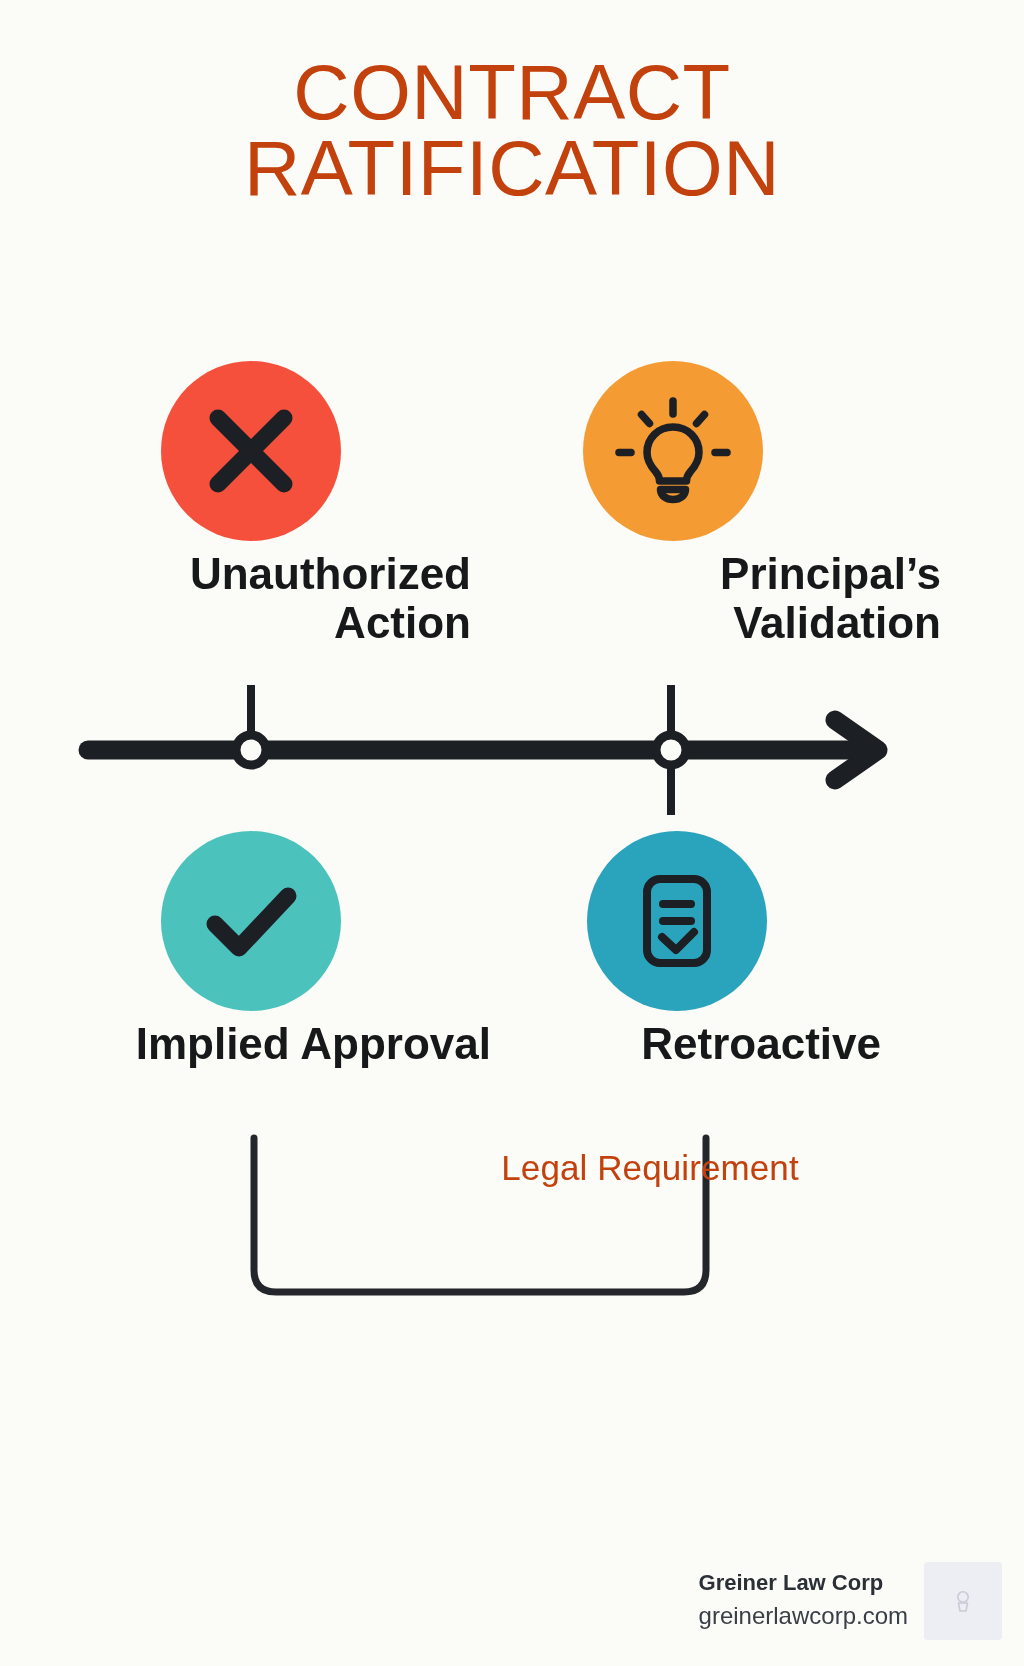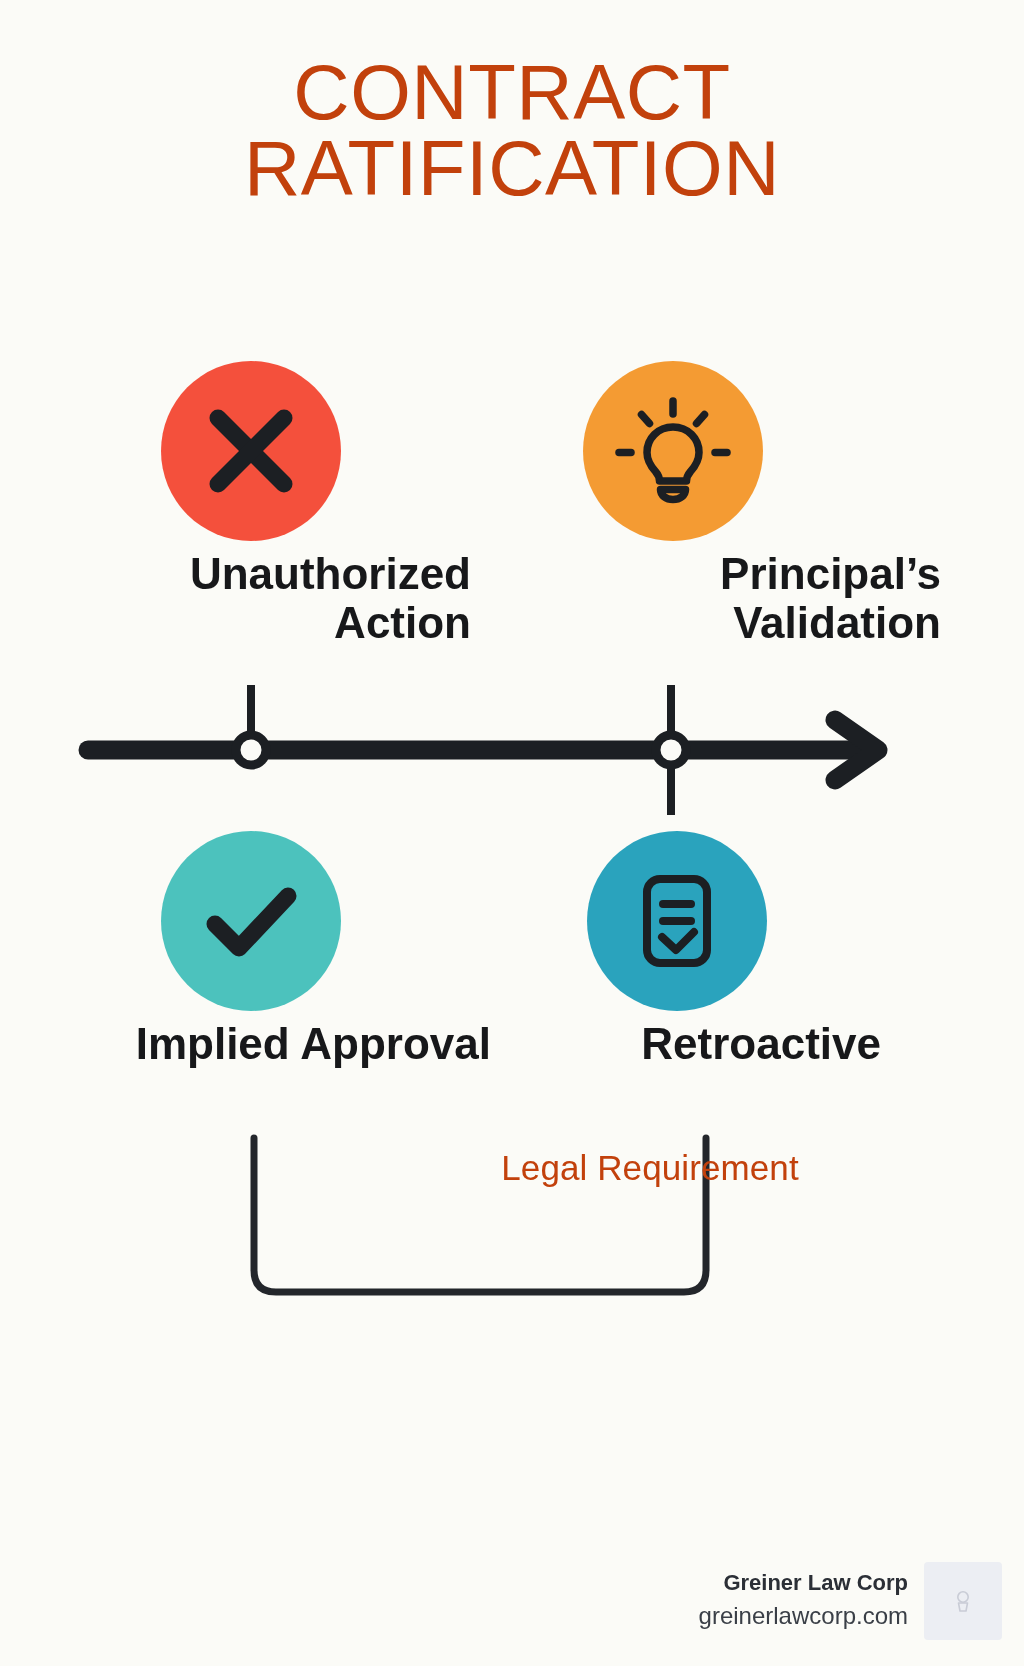--- a/index.html
+++ b/index.html
@@ -73,21 +73,21 @@
     width: 440px;
     text-align: center;
     font-size: 35px;
     color: #c2410c;
     font-weight: normal;
     letter-spacing: 0.1px;
   }
 
   
   .footer { position: absolute; right: 22px; bottom: 26px; display: flex; align-items: flex-end; gap: 16px; }
-  .footer-text { text-align: right; padding-bottom: 6px; }
+  .footer-text { padding-bottom: 6px; }
   .brand { font-size: 22px; font-weight: bold; color: #2b2f36; line-height: 1.45; }
   .brand-url { font-size: 24px; color: #3a3f47; line-height: 1.45; }
   .logo-box {
     width: 78px; height: 78px;
     background: #eceef3;
     border-radius: 4px;
     display: flex; align-items: center; justify-content: center;
   }
 </style>
 </head>

